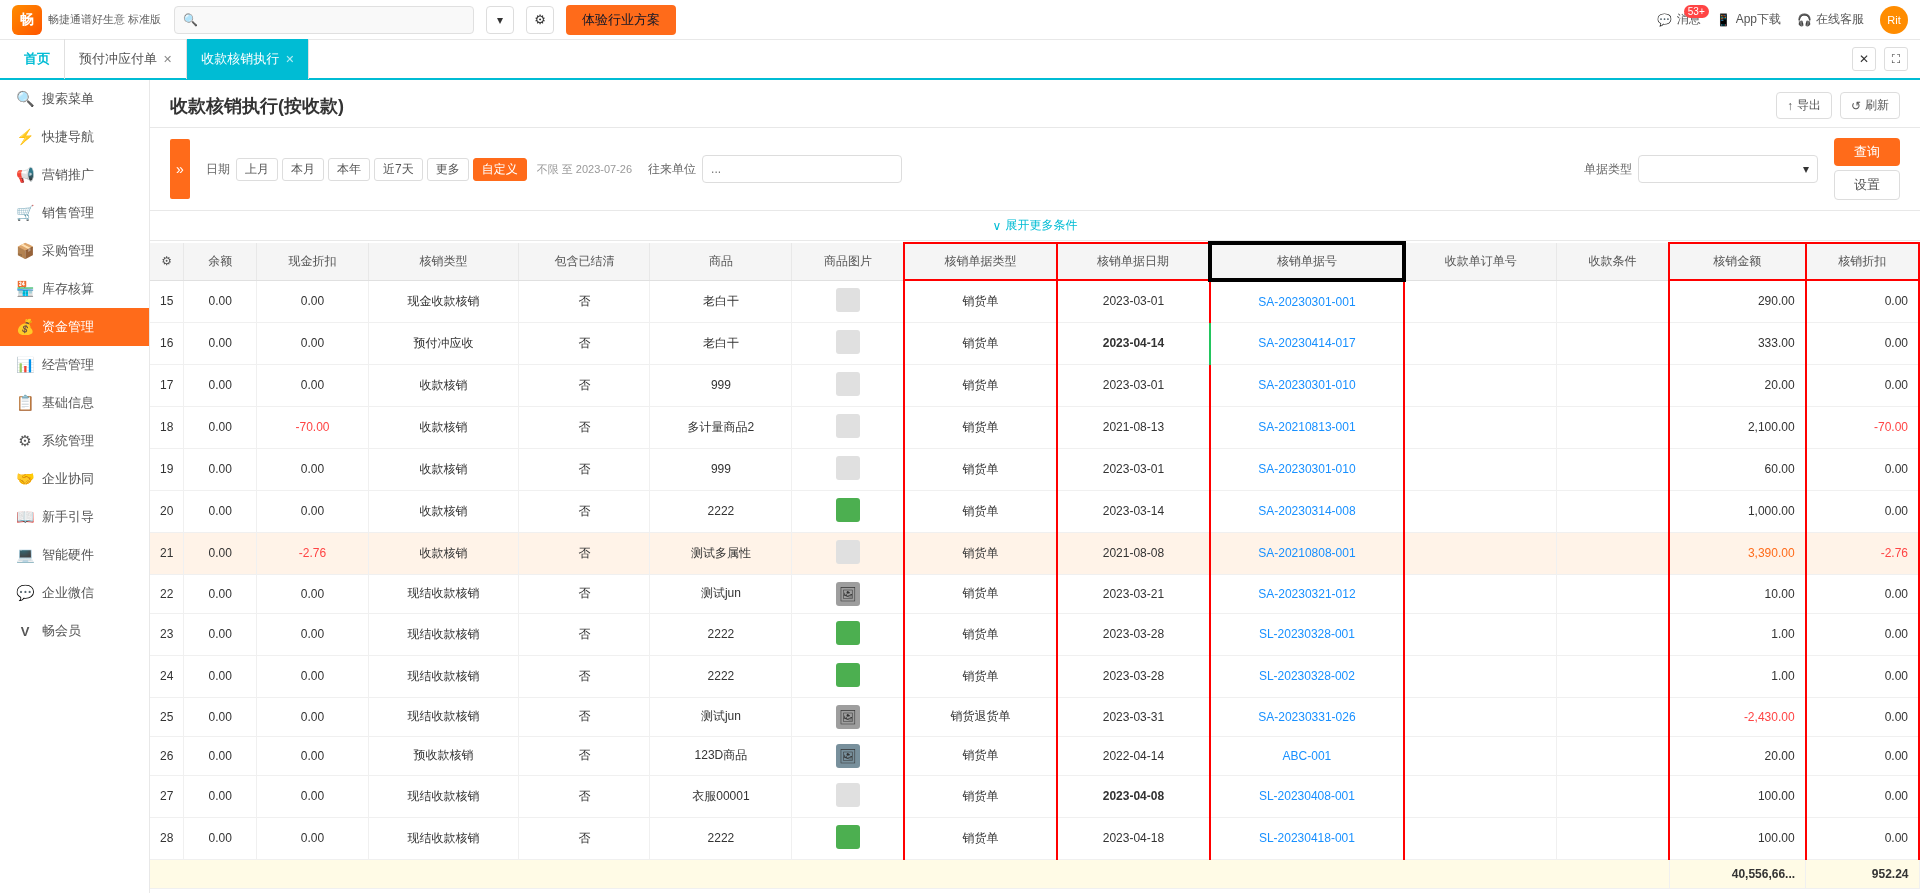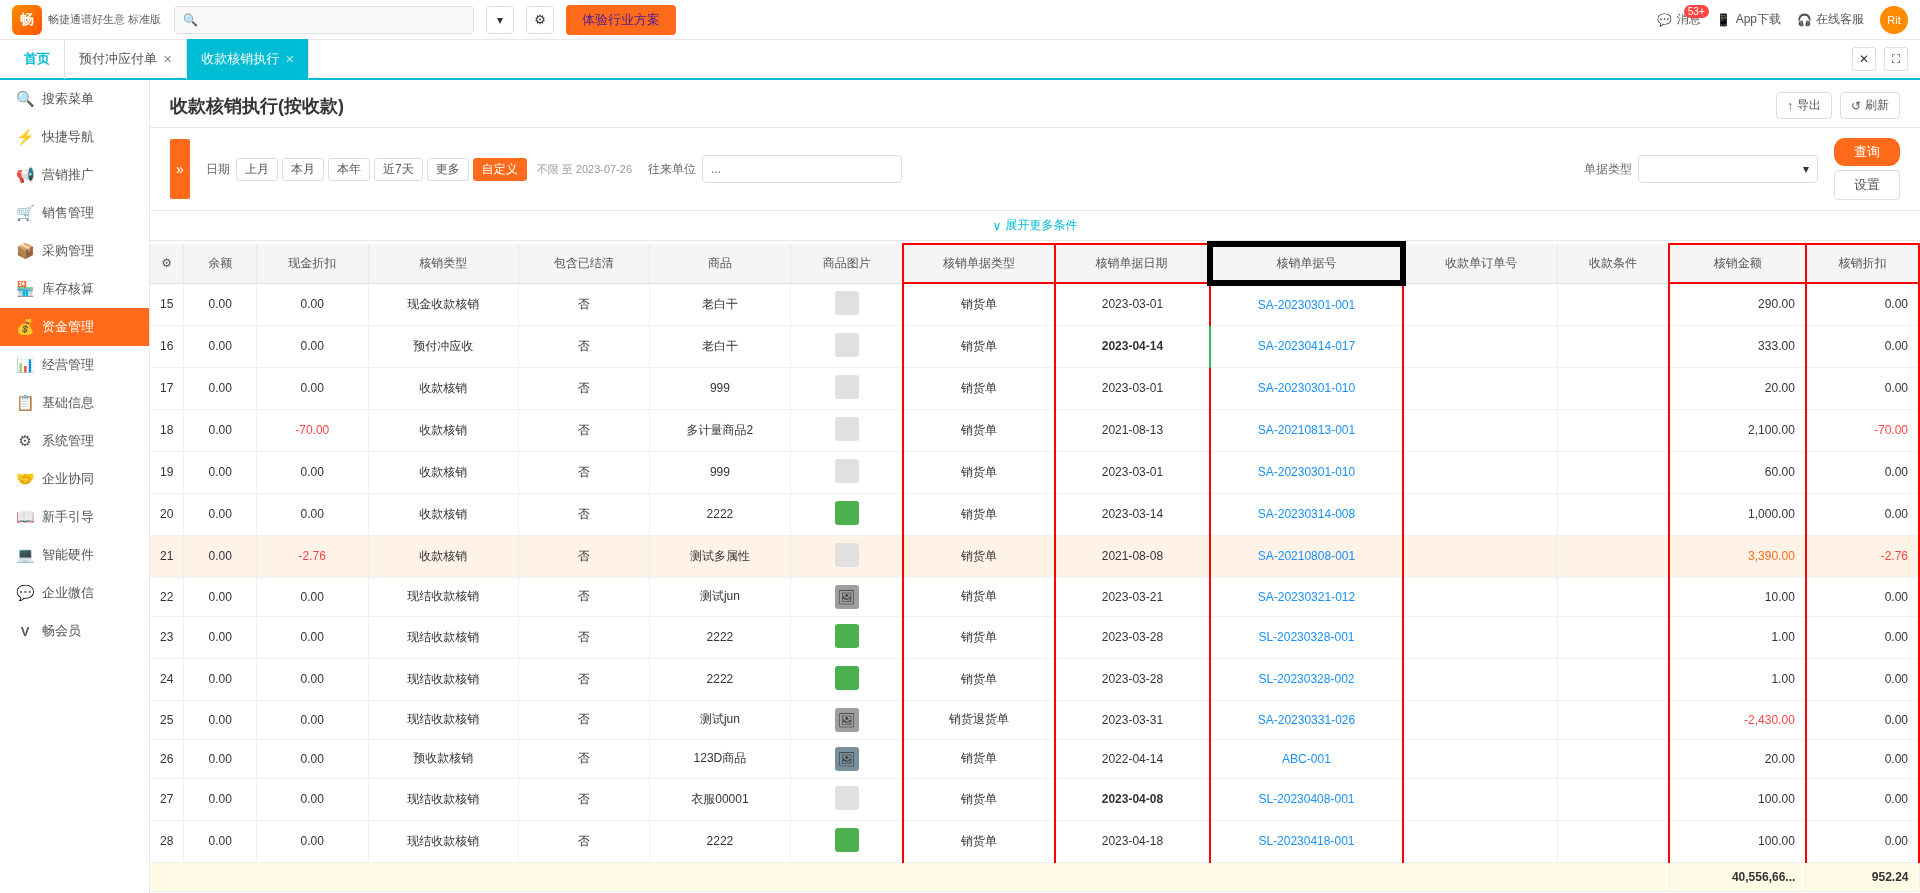--- a/index.html
+++ b/index.html
@@ -6,21 +6,21 @@
     body { font-family: 'Microsoft YaHei', Arial, sans-serif; font-size: 13px; background: #f5f5f5; color: #333; overflow: hidden; height: 893px; }
 
     
     .top-bar { display: flex; align-items: center; height: 40px; background: #fff; border-bottom: 1px solid #e8e8e8; padding: 0 12px; gap: 12px; }
     .top-bar-logo { display: flex; align-items: center; gap: 6px; width: 150px; }
     .logo-icon { width: 30px; height: 30px; background: linear-gradient(135deg, #ff8c00, #ff5500); border-radius: 6px; display: flex; align-items: center; justify-content: center; color: white; font-weight: bold; font-size: 14px; }
     .logo-text { font-size: 11px; color: #666; line-height: 1.3; }
     .top-bar-search { flex: 1; max-width: 300px; height: 28px; border: 1px solid #e0e0e0; border-radius: 4px; background: #f9f9f9; padding: 0 8px; display: flex; align-items: center; gap: 4px; color: #999; font-size: 12px; }
     .top-bar-dropdown-btn { height: 28px; padding: 0 10px; border: 1px solid #ddd; border-radius: 4px; background: #fff; cursor: pointer; display: flex; align-items: center; gap: 4px; font-size: 12px; }
     .gear-btn { width: 28px; height: 28px; border: 1px solid #ddd; border-radius: 4px; background: #fff; cursor: pointer; display: flex; align-items: center; justify-content: center; }
-    .industry-btn { height: 30px; padding: 0 16px; background: #ff6b1a; color: #4c1d95; border: none; border-radius: 4px; cursor: pointer; font-size: 13px; }
+    .industry-btn { height: 30px; padding: 0 16px; background: #ff6b1a; color: #0f172a; border: none; border-radius: 4px; cursor: pointer; font-size: 13px; }
     .top-bar-right { display: flex; align-items: center; gap: 16px; margin-left: auto; }
     .top-icon-item { display: flex; align-items: center; gap: 4px; font-size: 12px; color: #555; cursor: pointer; position: relative; }
     .badge { background: #ff4444; color: white; border-radius: 10px; font-size: 10px; padding: 1px 4px; position: absolute; top: -6px; right: -8px; }
     .user-avatar { width: 28px; height: 28px; background: #ff8c00; border-radius: 50%; display: flex; align-items: center; justify-content: center; color: white; font-size: 11px; }
 
     
     .tab-bar { display: flex; align-items: center; height: 40px; background: #fff; border-bottom: 2px solid #00bcd4; padding: 0 0 0 10px; }
     .tab { display: flex; align-items: center; height: 40px; padding: 0 14px; font-size: 13px; cursor: pointer; border-right: 1px solid #e0e0e0; gap: 6px; color: #555; }
     .tab.active { background: #00bcd4; color: white; }
     .tab-close { font-size: 11px; opacity: 0.7; }
@@ -45,21 +45,21 @@
     
     .filter-bar { background: #fff; padding: 10px 20px; border-bottom: 1px solid #e8e8e8; display: flex; align-items: center; gap: 16px; flex-wrap: wrap; }
     .filter-section { display: flex; align-items: center; gap: 6px; }
     .filter-label { font-size: 12px; color: #666; }
     .filter-date-btns { display: flex; gap: 4px; align-items: center; }
     .date-btn { padding: 2px 8px; border: 1px solid #ddd; border-radius: 3px; background: #fff; cursor: pointer; font-size: 12px; color: #555; }
     .date-btn.active { background: #ff6b1a; color: white; border-color: #ff6b1a; }
     .expand-btn { display: flex; align-items: center; gap: 4px; font-size: 12px; color: #00bcd4; cursor: pointer; }
     .unit-input { width: 200px; height: 28px; border: 1px solid #ddd; border-radius: 4px; padding: 0 8px; font-size: 12px; }
     .type-select { width: 180px; height: 28px; border: 1px solid #ddd; border-radius: 4px; padding: 0 8px; font-size: 12px; display: flex; align-items: center; justify-content: space-between; }
-    .query-btn { padding: 5px 20px; background: #ff6b1a; color: white; border: none; border-radius: 11px; cursor: pointer; font-size: 13px; }
+    .query-btn { padding: 5px 20px; background: #ff6b1a; color: white; border: none; border-radius: 4px; cursor: pointer; font-size: 13px; }
     .settings-btn { padding: 5px 12px; background: #fff; color: #555; border: 1px solid #ddd; border-radius: 4px; cursor: pointer; font-size: 13px; }
 
     
     .expand-row { background: #fff; padding: 6px 20px; border-bottom: 1px solid #e8e8e8; display: flex; justify-content: center; }
 
     
     .table-container { flex: 1; overflow: auto; background: #fff; margin: 0; }
     .data-table { width: 100%; border-collapse: collapse; font-size: 12px; }
     .data-table th { background: #f5f5f5; padding: 8px 10px; text-align: center; border-bottom: 1px solid #e0e0e0; border-right: 1px solid #e8e8e8; white-space: nowrap; font-weight: 500; color: #555; position: sticky; top: 0; z-index: 2; }
     .data-table td { padding: 7px 10px; text-align: center; border-bottom: 1px solid #f0f0f0; border-right: 1px solid #f0f0f0; white-space: nowrap; }
@@ -258,21 +258,21 @@
           <tr>
             <th class="settings-col">⚙</th>
             <th>余额</th>
             <th>现金折扣</th>
             <th>核销类型</th>
             <th>包含已结清</th>
             <th>商品</th>
             <th>商品图片</th>
             <th style="border:2px solid red;">核销单据类型</th>
             <th style="border:2px solid red;">核销单据日期</th>
-            <th style="border:6px solid #000000;">核销单据号</th>
+            <th style="border:4px solid #000000;">核销单据号</th>
             <th>收款单订单号</th>
             <th>收款条件</th>
             <th style="border:2px solid red;">核销金额</th>
             <th style="border:2px solid red;">核销折扣</th>
           </tr>
         </thead>
         <tbody id="table-body">
         <tr>
               <td>15</td>
               <td>0.00</td>

